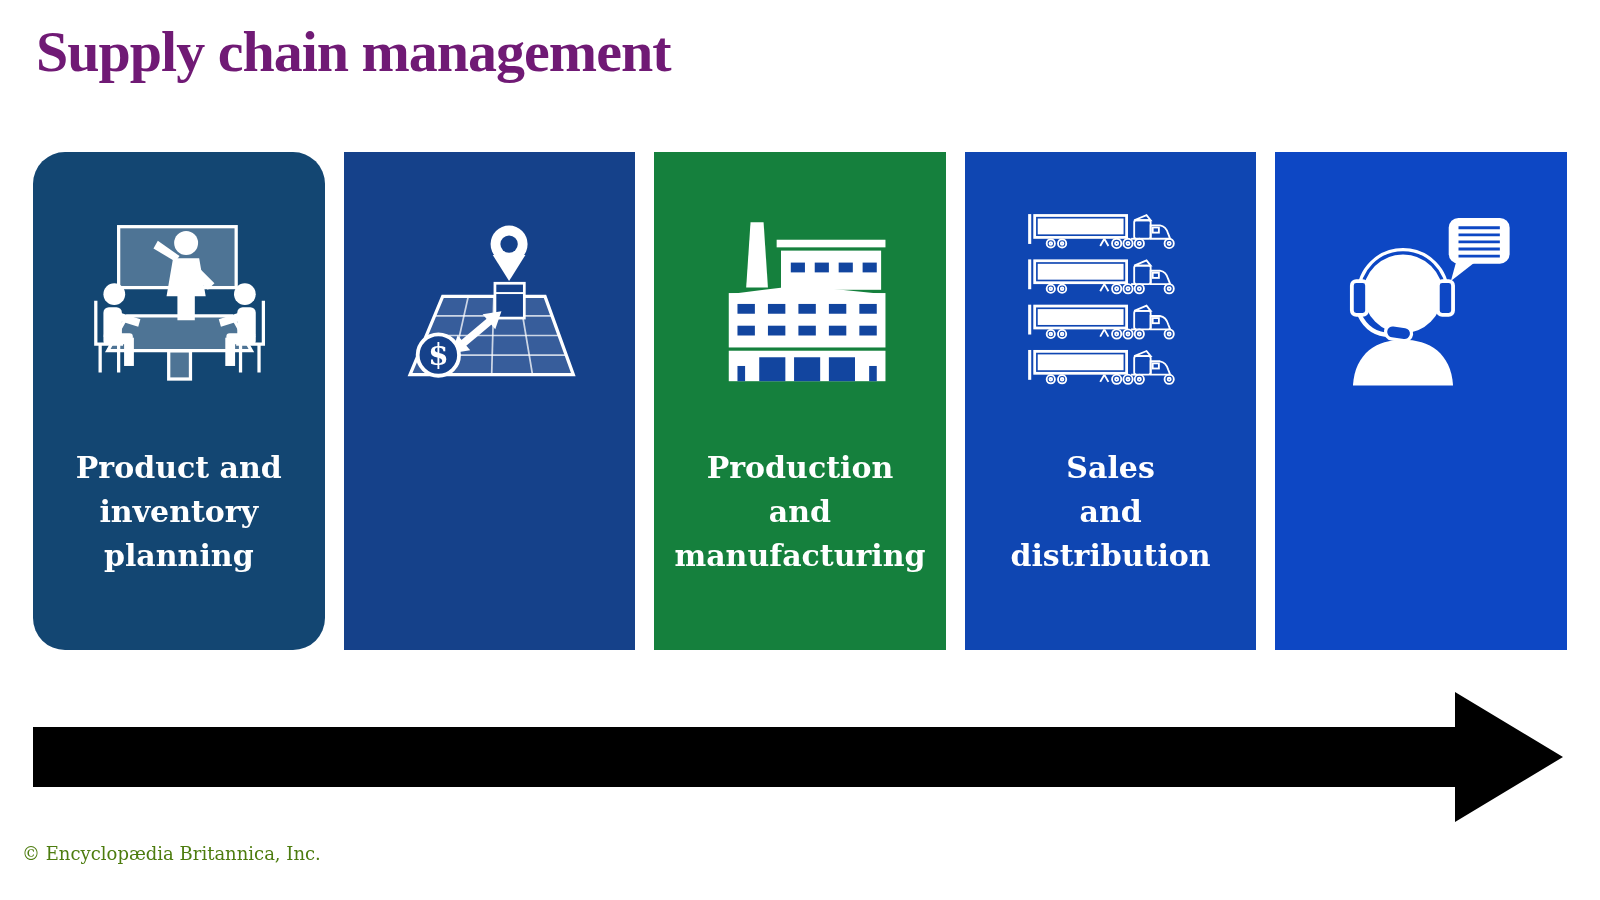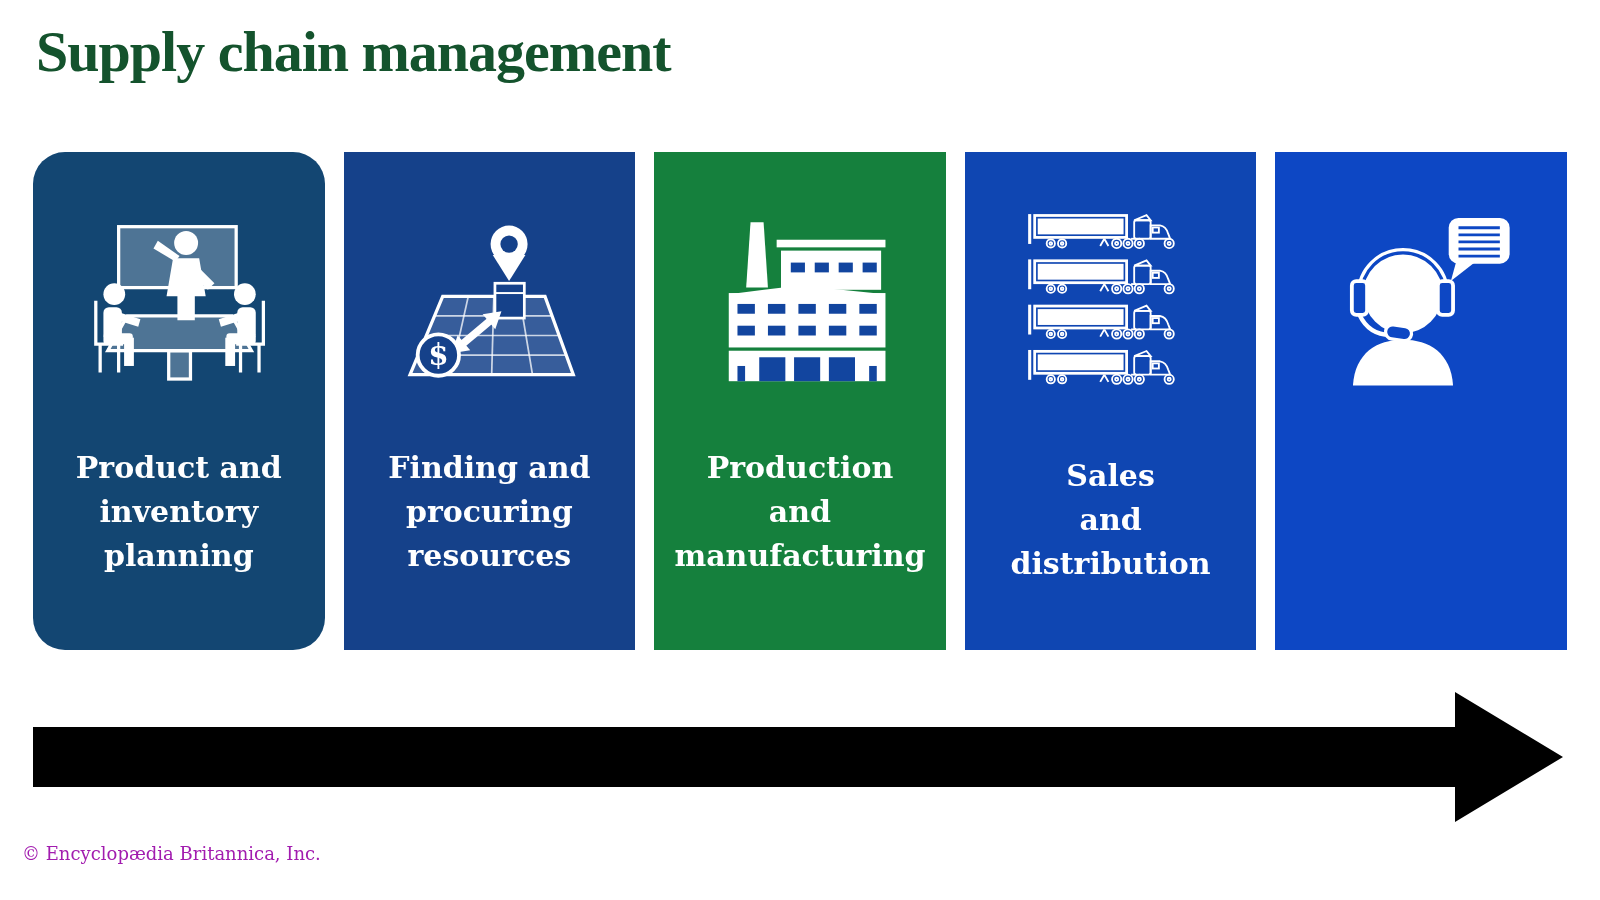--- a/index.html
+++ b/index.html
@@ -3,21 +3,21 @@
 <meta charset="utf-8">
 <style>
   html,body{margin:0;padding:0;}
   body{
     width:1600px;height:900px;position:relative;background:#ffffff;
     font-family:"Liberation Serif", serif;overflow:hidden;
   }
   .page-title{
     position:absolute;left:36px;top:18px;
     font-family:"Liberation Serif", serif;
-    font-weight:bold;font-size:58px;color:#14532d;letter-spacing:-1px;
+    font-weight:bold;font-size:58px;color:#701a75;letter-spacing:-1px;
   }
   .panels{
     position:absolute;left:33px;top:152px;width:1534px;height:498px;
     display:flex;gap:19px;
   }
   .panel{
     flex:1;display:flex;flex-direction:column;align-items:center;
   }
   .icon-wrap{
     height:292px;width:100%;display:flex;align-items:center;justify-content:center;
@@ -25,21 +25,21 @@
   .icon-wrap svg{width:185px;height:175px;}
   .panel-label{
     color:#ffffff;font-family:"DejaVu Serif","Liberation Serif",serif;
     font-weight:bold;font-size:30px;line-height:44px;text-align:center;
     white-space:pre-line;margin-top:2px;
   }
   .flow-arrow{
     position:absolute;left:33px;top:692px;width:1530px;height:131px;
   }
   .credit{
-    position:absolute;left:22px;top:843px;font-size:18px;color:#a21caf;
+    position:absolute;left:22px;top:843px;font-size:18px;color:#4d7c0f;
     font-family:"DejaVu Serif","Liberation Serif",serif;
   }
 </style>
 </head>
 <body>
 
 <div class="page-title">Supply chain management</div>
 
 <div class="panels">
 
@@ -91,23 +91,20 @@
         <circle cx="103" cy="30" r="8" fill="currentColor"></circle>
         <g transform="rotate(-40 73 111)" fill="#fff">
           <rect x="55" y="107.5" width="36" height="7"></rect>
           <polygon points="43,111 58,102 58,120"></polygon>
           <polygon points="103,111 88,102 88,120"></polygon>
         </g>
         <circle cx="38" cy="132" r="19" fill="currentColor" stroke="#fff" stroke-width="3.5"></circle>
         <text x="38" y="141" text-anchor="middle" fill="#fff" font-size="27" font-weight="bold" font-family="DejaVu Serif, serif">$</text>
       </svg>
     </div>
-    <div class="panel-label">Finding and
-procuring
-resources</div>
   </div>
 
   <div class="panel" style="background-color: #15803d; color: rgb(18, 69, 159);">
     <div class="icon-wrap">
       <svg viewBox="0 0 170 160">
         <polygon points="40,10 52,10 56,70 36,70" fill="#fff"></polygon>
         <rect x="64" y="26" width="100" height="7" fill="#fff"></rect>
         <rect x="68" y="36" width="92" height="36" fill="#fff"></rect>
         <g fill="currentColor">
           <rect x="77" y="47" width="13" height="9"></rect>
@@ -137,21 +134,21 @@
           <rect x="112" y="134" width="24" height="22"></rect>
           <rect x="149" y="142" width="7" height="14"></rect>
         </g>
       </svg>
     </div>
     <div class="panel-label">Production
 and
 manufacturing</div>
   </div>
 
-  <div class="panel" style="background-color: rgb(15, 70, 178); color: rgb(15, 70, 178); gap: 8px;">
+  <div class="panel" style="background-color: rgb(15, 70, 178); color: rgb(15, 70, 178);">
     <div class="icon-wrap">
       <svg viewBox="0 0 160 170">
         <defs>
           <g id="semi-truck">
             <rect x="0" y="3" width="3" height="29" fill="#fff"></rect>
             <rect x="5" y="3" width="92" height="24" fill="#fff"></rect>
             <rect x="8.5" y="6.5" width="85" height="17" fill="none" stroke="currentColor" stroke-width="1.6"></rect>
             <g fill="none" stroke="#fff" stroke-width="1.8">
               <circle cx="22" cy="31.5" r="4"></circle>
                 <circle cx="33" cy="31.5" r="4"></circle>

